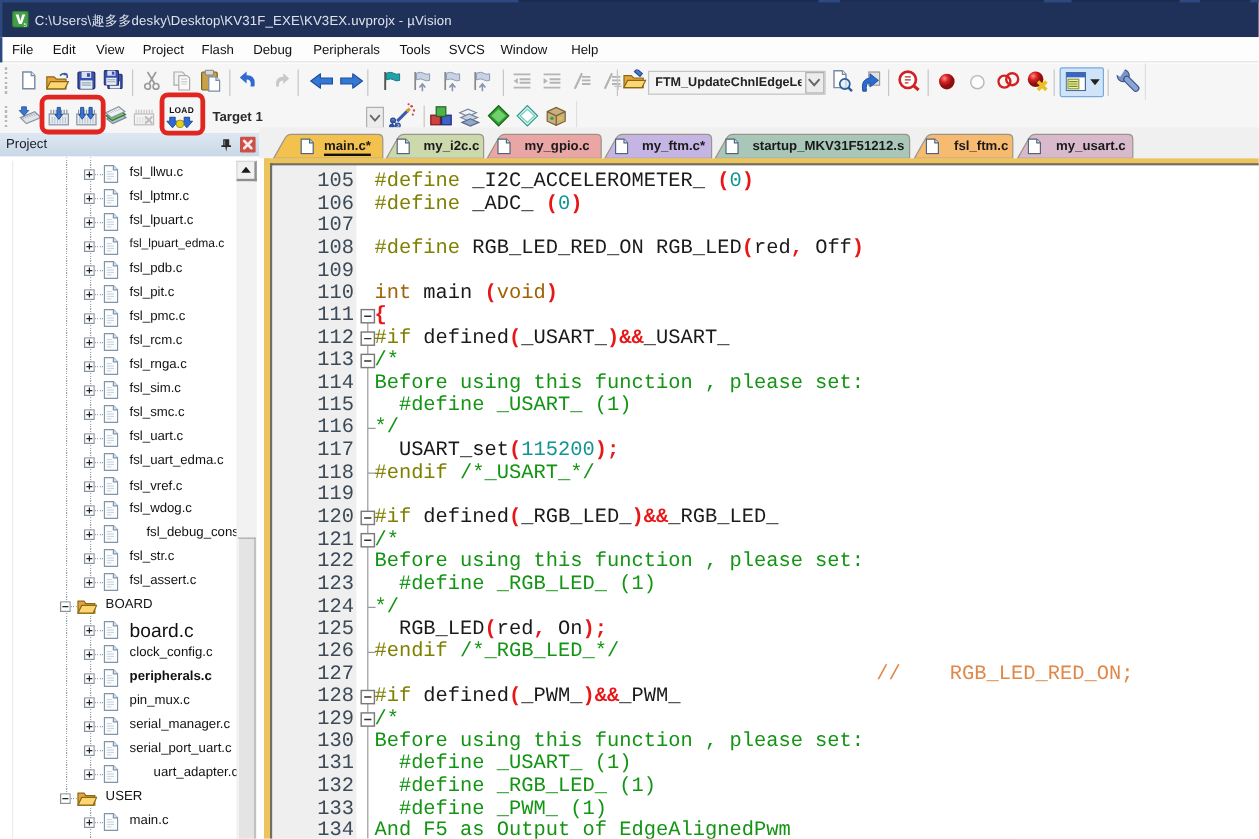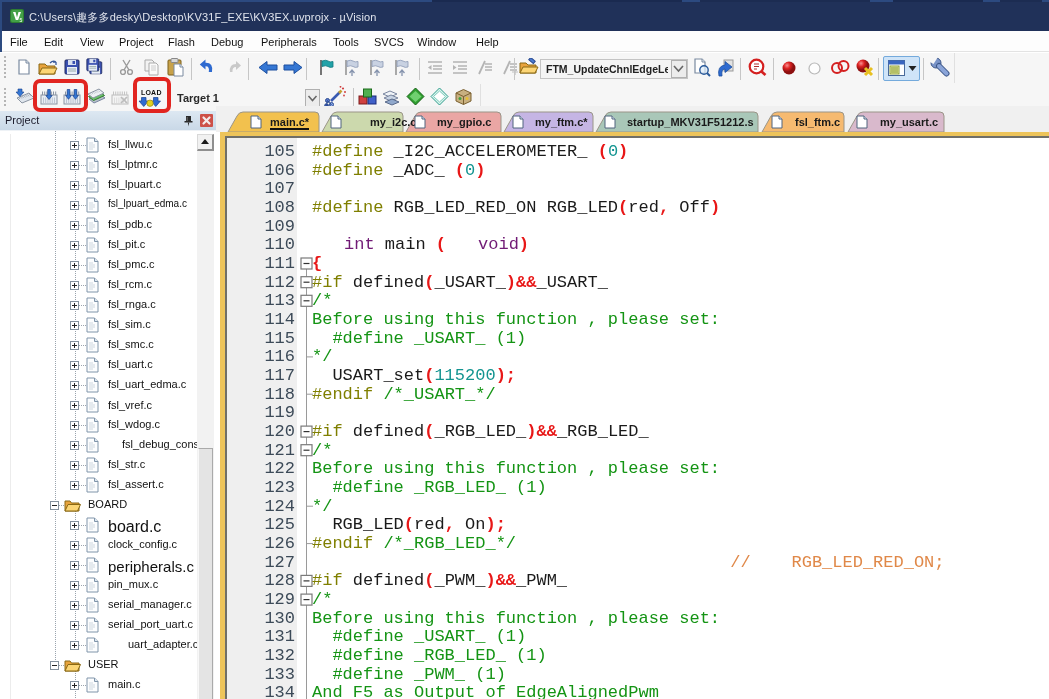--- a/index.html
+++ b/index.html
@@ -5,21 +5,21 @@
   * { margin:0; padding:0; box-sizing:border-box; }
   html,body { width:1049px; height:699px; overflow:hidden; }
   body { position:relative; background:#fff; font-family:"Liberation Sans",sans-serif; }
   .abs { position:absolute; }
   pre { font-family:"Liberation Mono",monospace; }
   
   .d { color:#7f7f00; }
   .c { color:#149414; }
   .r { color:#e81717; font-weight:bold; }
   .n { color:#129490; }
-  .k { color:#701a75;margin-left:32px; }
+  .k { color:#a16207; }
   .o { color:#e08848; }
 </style>
 </head>
 <body>
 
 <div class="abs" id="titlebar" style="left:0;top:0;width:1049px;height:31px;background:#203159;"></div>
 <div class="abs" style="left:0;top:0;width:1049px;height:2px;background:#2c4a80;"></div>
 <div class="abs" style="left:0;top:0;width:2px;height:31px;background:#2c4a80;"></div>
 
 <div class="abs" style="left:432px;top:0;width:250px;height:2px;background:#1a2a50;"></div>
@@ -645,21 +645,21 @@
   <svg class="abs" style="left:70px;top:430px" width="9" height="9" viewBox="0 0 9 9">
       <rect x="0.5" y="0.5" width="8" height="8" fill="#fff" stroke="#85929e"></rect>
       <line x1="2" y1="4.5" x2="7" y2="4.5" stroke="#222" stroke-width="1"></line>
       <line x1="4.5" y1="2" x2="4.5" y2="7" stroke="#222" stroke-width="1"></line>
     </svg>
   <svg class="abs" style="left:86px;top:426px" width="13" height="16" viewBox="0 0 13 16">
       <path d="M1 1 L8.5 1 L12 4.5 L12 15 L1 15 Z" fill="#fcfdfe" stroke="#8095aa" stroke-width="1"></path>
       <path d="M8.5 1 L8.5 4.5 L12 4.5" fill="#dde7f0" stroke="#8095aa" stroke-width="1"></path>
       <path d="M3 6 H7 M3 8 H9 M3 10 H9 M3 12 H7" stroke="#c3cdd8" stroke-width="0.8"></path>
     </svg>
-  <span class="abs" style="left:108px;top:427px;font-size:15px;color:#111;">peripherals.c</span>
+  <span class="abs" style="left:108px;top:427px;font-size:11px;color:#111;font-weight:bold;">peripherals.c</span>
   <div class="abs" style="left:75px;top:454px;width:11px;height:1px;background-image:repeating-linear-gradient(to right,#9aa4ae 0,#9aa4ae 1px,transparent 1px,transparent 2px);"></div>
   <svg class="abs" style="left:70px;top:450px" width="9" height="9" viewBox="0 0 9 9">
       <rect x="0.5" y="0.5" width="8" height="8" fill="#fff" stroke="#85929e"></rect>
       <line x1="2" y1="4.5" x2="7" y2="4.5" stroke="#222" stroke-width="1"></line>
       <line x1="4.5" y1="2" x2="4.5" y2="7" stroke="#222" stroke-width="1"></line>
     </svg>
   <svg class="abs" style="left:86px;top:446px" width="13" height="16" viewBox="0 0 13 16">
       <path d="M1 1 L8.5 1 L12 4.5 L12 15 L1 15 Z" fill="#fcfdfe" stroke="#8095aa" stroke-width="1"></path>
       <path d="M8.5 1 L8.5 4.5 L12 4.5" fill="#dde7f0" stroke="#8095aa" stroke-width="1"></path>
       <path d="M3 6 H7 M3 8 H9 M3 10 H9 M3 12 H7" stroke="#c3cdd8" stroke-width="0.8"></path>
@@ -748,21 +748,21 @@
 </svg>
   <svg class="abs" style="left:34px;top:9px" width="12" height="14" viewBox="0 0 12 14">
       <path d="M1 1 L8 1 L11 4 L11 13 L1 13 Z" fill="#fff" stroke="#51647f" stroke-width="1"></path>
       <path d="M8 1 L8 4 L11 4" fill="#dce8f4" stroke="#51647f" stroke-width="1"></path>
     </svg>
   <span class="abs" style="left:54px;top:10px;font-size:11px;font-weight:bold;color:#1a1a1a;border-bottom:2px solid #111;">main.c*</span>
   <svg class="abs" style="left:114px;top:9px" width="12" height="14" viewBox="0 0 12 14">
       <path d="M1 1 L8 1 L11 4 L11 13 L1 13 Z" fill="#fff" stroke="#51647f" stroke-width="1"></path>
       <path d="M8 1 L8 4 L11 4" fill="#dce8f4" stroke="#51647f" stroke-width="1"></path>
     </svg>
-  <span class="abs" style="left:137px;top:10px;font-size:11px;font-weight:bold;color:#1a1a1a;margin-left:17px;">my_i2c.c</span>
+  <span class="abs" style="left:137px;top:10px;font-size:11px;font-weight:bold;color:#1a1a1a;">my_i2c.c</span>
   <svg class="abs" style="left:198px;top:9px" width="12" height="14" viewBox="0 0 12 14">
       <path d="M1 1 L8 1 L11 4 L11 13 L1 13 Z" fill="#fff" stroke="#51647f" stroke-width="1"></path>
       <path d="M8 1 L8 4 L11 4" fill="#dce8f4" stroke="#51647f" stroke-width="1"></path>
     </svg>
   <span class="abs" style="left:221px;top:10px;font-size:11px;font-weight:bold;color:#1a1a1a;">my_gpio.c</span>
   <svg class="abs" style="left:296px;top:9px" width="12" height="14" viewBox="0 0 12 14">
       <path d="M1 1 L8 1 L11 4 L11 13 L1 13 Z" fill="#fff" stroke="#51647f" stroke-width="1"></path>
       <path d="M8 1 L8 4 L11 4" fill="#dce8f4" stroke="#51647f" stroke-width="1"></path>
     </svg>
   <span class="abs" style="left:319px;top:10px;font-size:11px;font-weight:bold;color:#1a1a1a;">my_ftm.c*</span>

